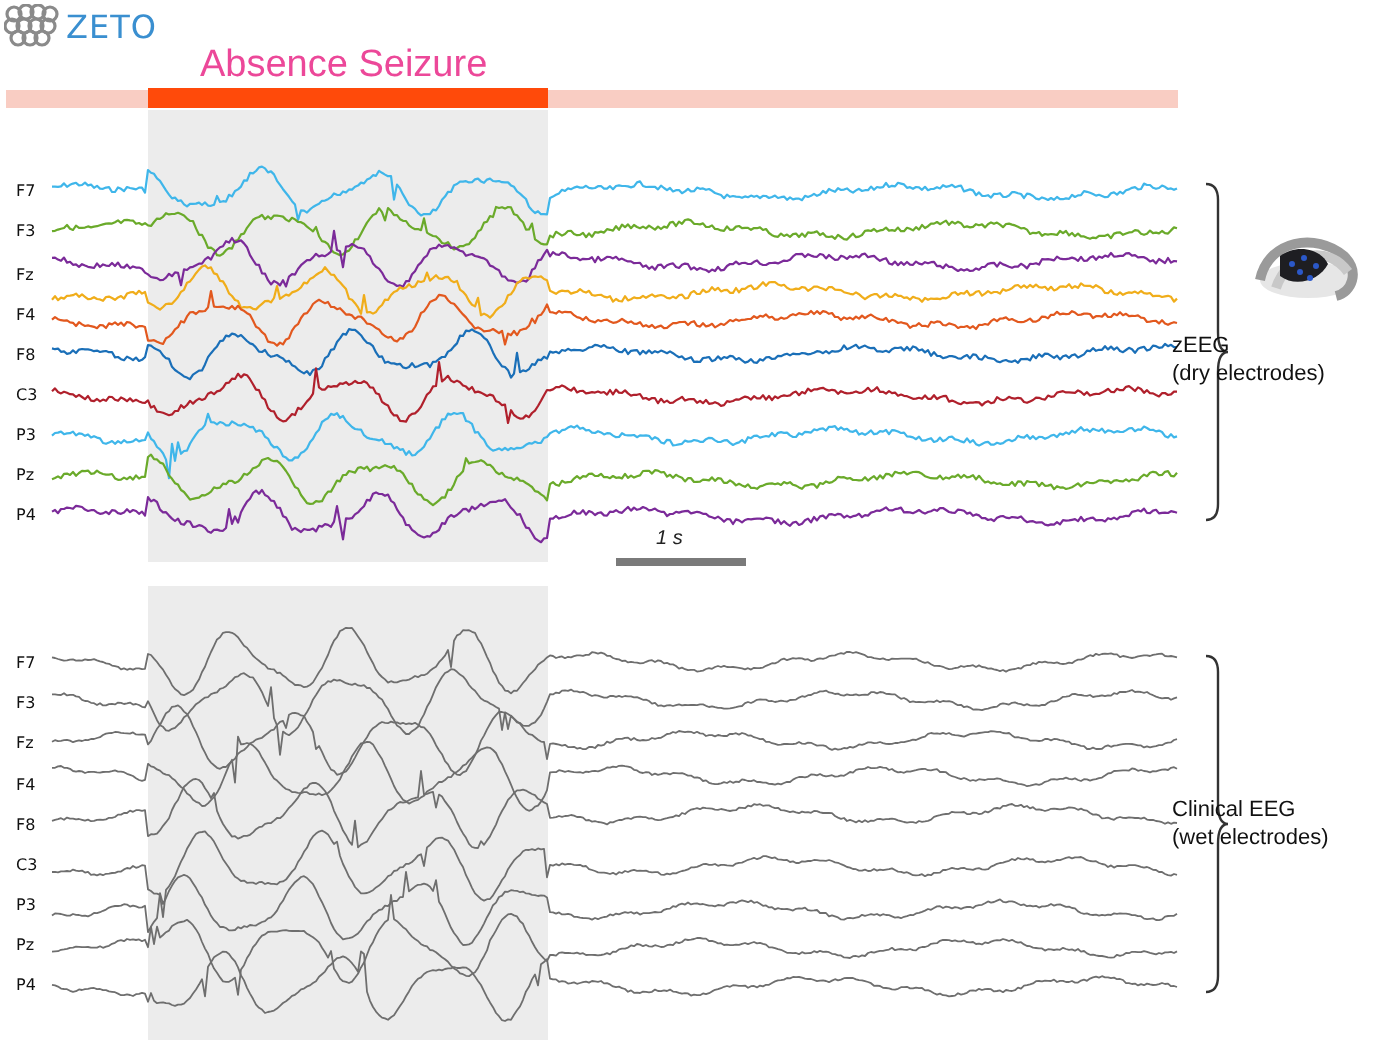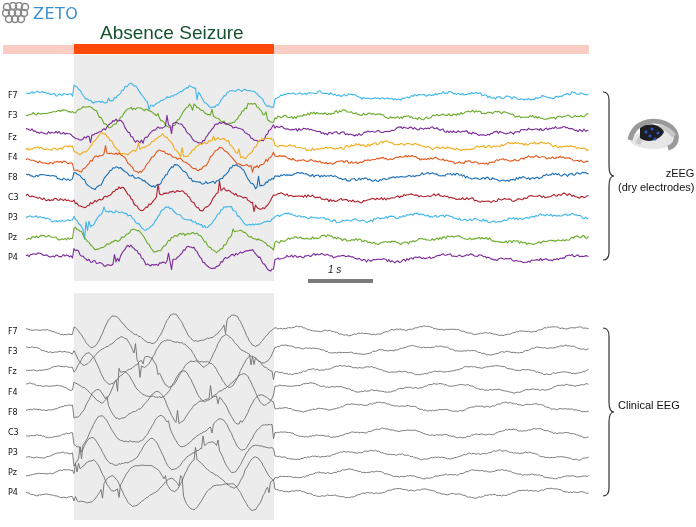--- a/index.html
+++ b/index.html
@@ -2,30 +2,30 @@
 <html><head>
   <meta charset="utf-8">
   <style>
     html, body { margin: 0; padding: 0; background: #ffffff; }
     body { width: 696px; height: 527px; position: relative; overflow: hidden;
            font-family: "Liberation Sans", sans-serif; }
     .abs { position: absolute; }
     .logo { left: 2px; top: 2px; display: flex; align-items: center; }
     .logo-text { color: #3a8fd0; font-size: 16px; font-weight: normal; letter-spacing: 0.5px;
                  font-family: "DejaVu Sans", sans-serif; margin-left: 1px; }
-    .title { left: 100px; top: 22px; font-size: 19px; color: #14532d; font-family: "Liberation Sans", sans-serif; text-align: center; }
+    .title { left: 100px; top: 22px; font-size: 19px; color: #ec4899; font-family: "Liberation Sans", sans-serif; text-align: center; }
     .timeline { left: 3px; top: 45px; width: 586px; height: 9px; background: #f9cdc3; }
     .seizure-bar { left: 74px; top: 44px; width: 200px; height: 10px; background: #ff4a0a; }
     .gray-top { left: 74px; top: 55px; width: 200px; height: 226px; background: #ececec; }
     .gray-bot { left: 74px; top: 293px; width: 200px; height: 227px; background: #ececec; }
     .ch-label { font-size: 8px; font-weight: normal; color: #111; left: 8px; font-family: "DejaVu Sans", sans-serif; }
     svg.traces { position: absolute; left: 0; top: 0; }
     .scale-label { left: 328px; top: 264px; font-size: 10px; color: #222; font-style: italic; }
     .scale-bar { left: 308px; top: 279px; width: 65px; height: 4px; background: #7a7a7a; }
-    .group-label { left: 618px; font-size: 11px; color: #111; line-height: 14px; text-align: right; }
+    .group-label { left: 586px; font-size: 11px; color: #111; line-height: 14px; }
     .brace { left: 600px; }
   </style>
 </head>
 <body>
 
 <div class="abs logo">
   <svg width="30" height="22" viewBox="0 0 30 22">
     <g fill="none" stroke="#8a8a8a" stroke-width="1.6">
       <circle cx="5" cy="5" r="3.5"></circle>
         <circle cx="11" cy="4" r="3.5"></circle>
@@ -119,13 +119,14 @@
       <circle cx="31" cy="25" r="1.5"></circle>
     </g>
 </svg>
 
 <div class="abs group-label" style="top:166px">
   <div>zEEG</div>
   <div>(dry electrodes)</div>
 </div>
 <div class="abs group-label" style="top:398px">
   <div>Clinical EEG</div>
+  <div>(wet electrodes)</div>
 </div>
 
 </body></html>

